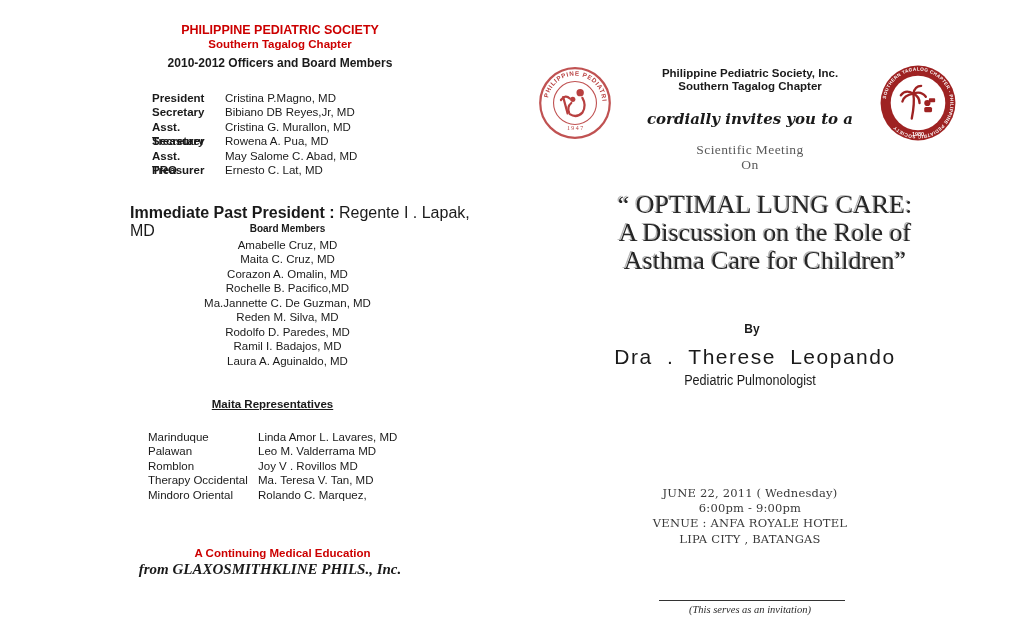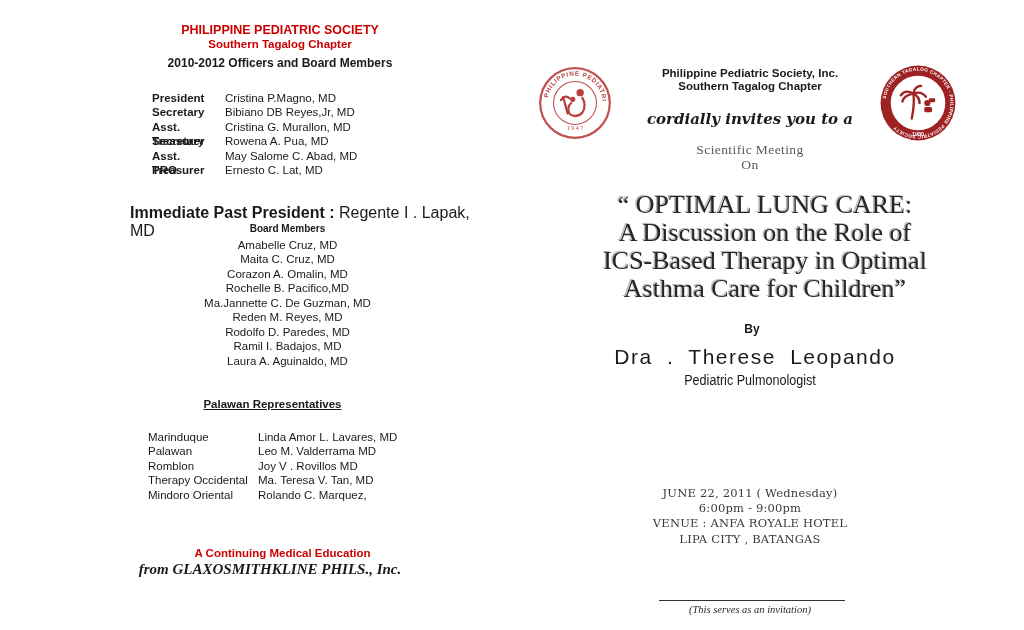--- a/index.html
+++ b/index.html
@@ -91,27 +91,27 @@
 
 <div class="abs lp-ipp"><b>Immediate Past President :</b><span> Regente I . Lapak, MD</span></div>
 
 <div class="abs ctr lp-bm-title">Board Members</div>
 <div class="abs lp-bm">
   <div>Amabelle Cruz, MD</div>
   <div>Maita C. Cruz, MD</div>
   <div>Corazon A. Omalin, MD</div>
   <div>Rochelle B. Pacifico,MD</div>
   <div>Ma.Jannette C. De Guzman, MD</div>
-  <div>Reden M. Reyes, MD</div>
+  <div>Reden M. Silva, MD</div>
   <div>Rodolfo D. Paredes, MD</div>
   <div>Ramil I. Badajos, MD</div>
   <div>Laura A. Aguinaldo, MD</div>
 </div>
 
-<div class="abs ctr lp-ir-title">Palawan Representatives</div>
+<div class="abs ctr lp-ir-title">Maita Representatives</div>
 <div class="abs lp-ir">
   <div class="row">
       <span class="region">Marinduque</span>
       <span>Linda  Amor L. Lavares, MD</span>
     </div>
   <div class="row">
       <span class="region">Palawan</span>
       <span>Leo M. Valderrama MD</span>
     </div>
   <div class="row">
@@ -188,21 +188,20 @@
 <div class="abs ctr rp-invite">cordially invites you to  a</div>
 
 <div class="abs ctr rp-meeting">
   <div>Scientific Meeting</div>
   <div>On</div>
 </div>
 
 <div class="abs ctr rp-title">
   <div>“ OPTIMAL LUNG CARE:</div>
   <div>A Discussion on the Role of</div>
-  <div>ICS-Based Therapy in Optimal</div>
   <div>Asthma Care for Children”</div>
 </div>
 
 <div class="abs ctr rp-by">By</div>
 <div class="abs ctr rp-speaker">Dra .  Therese  Leopando</div>
 <div class="abs ctr rp-spktitle">Pediatric  Pulmonologist</div>
 
 <div class="abs ctr rp-event">
   <div>JUNE  22, 2011 ( Wednesday)</div>
   <div>6:00pm - 9:00pm</div>

